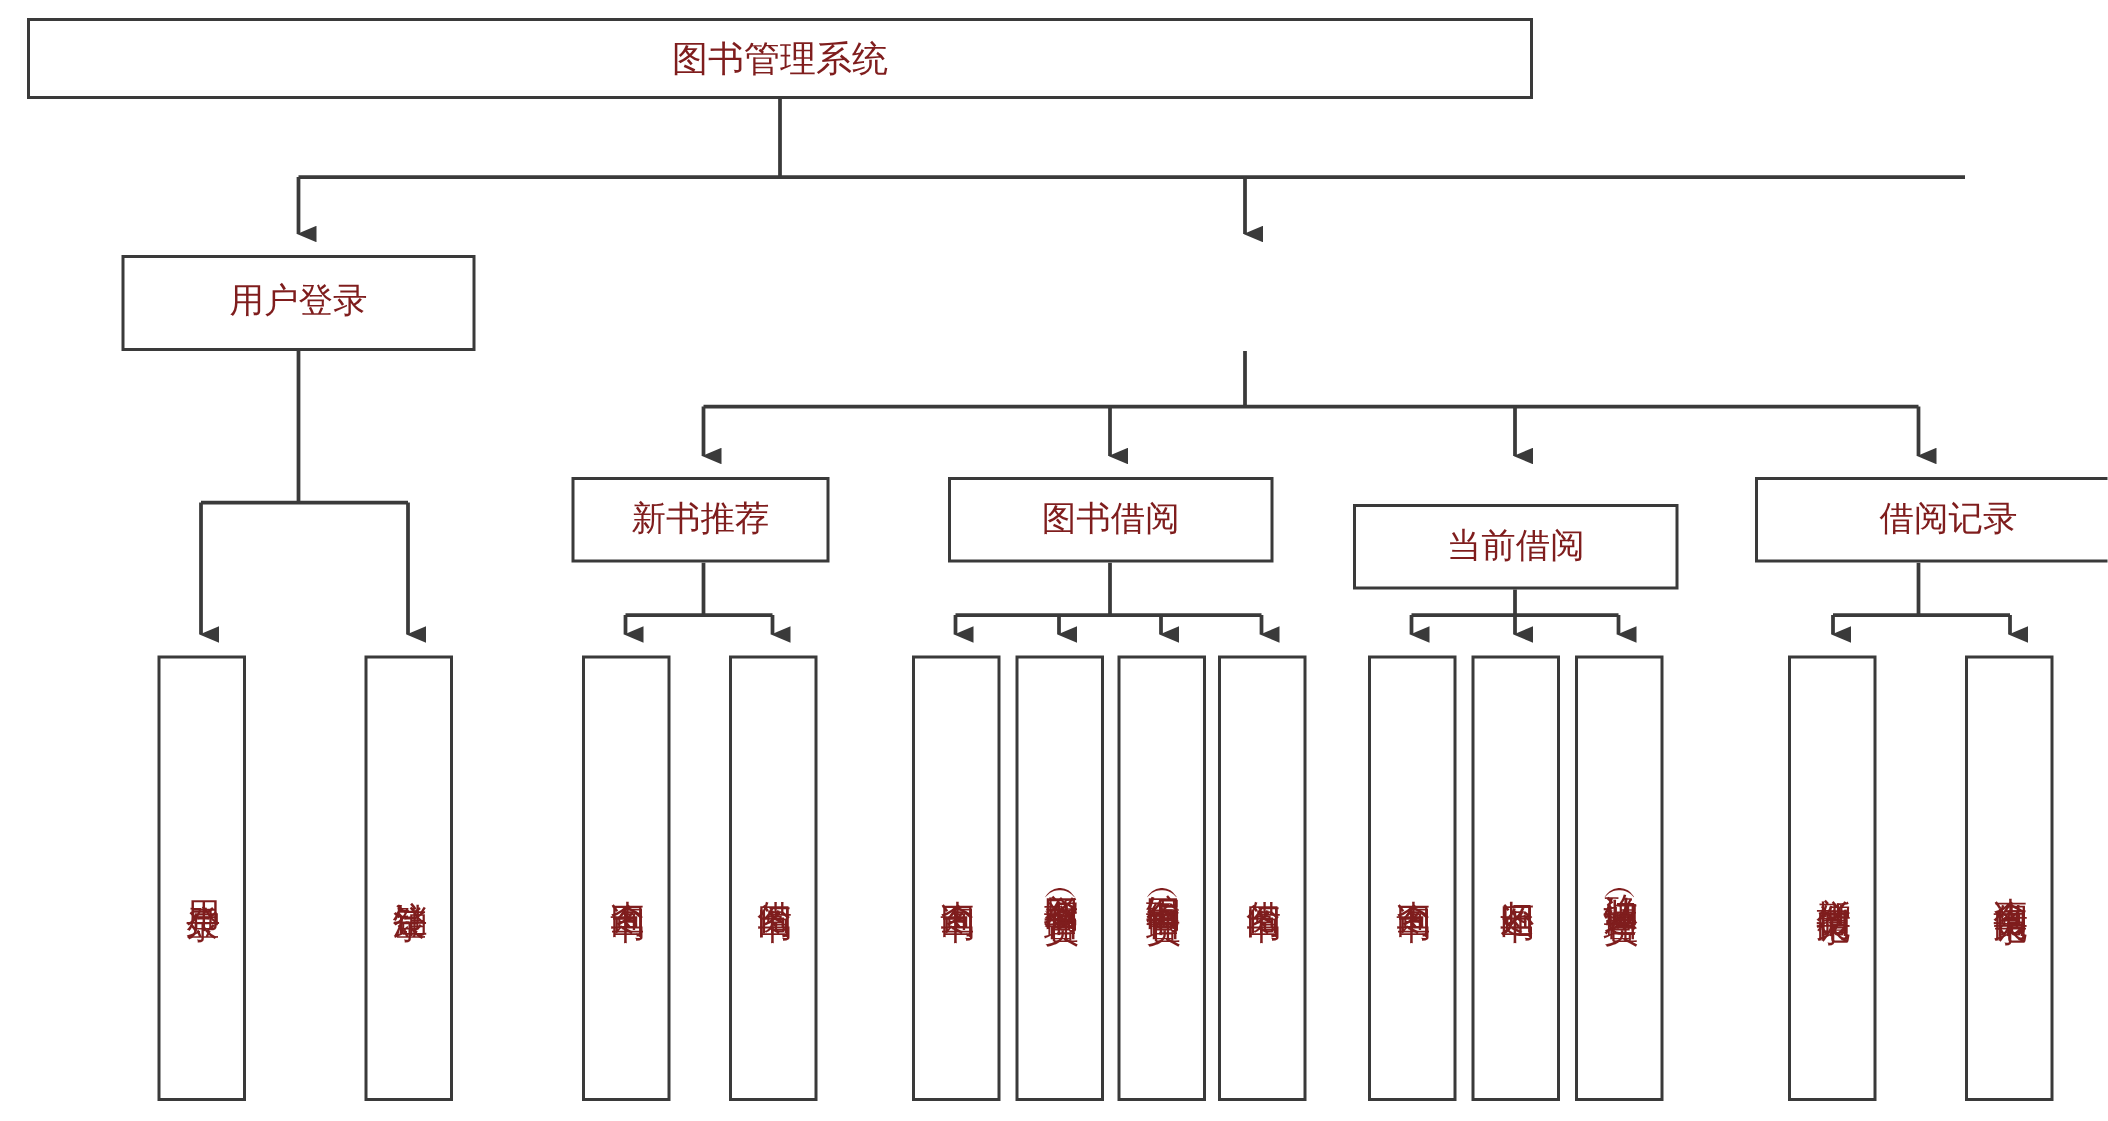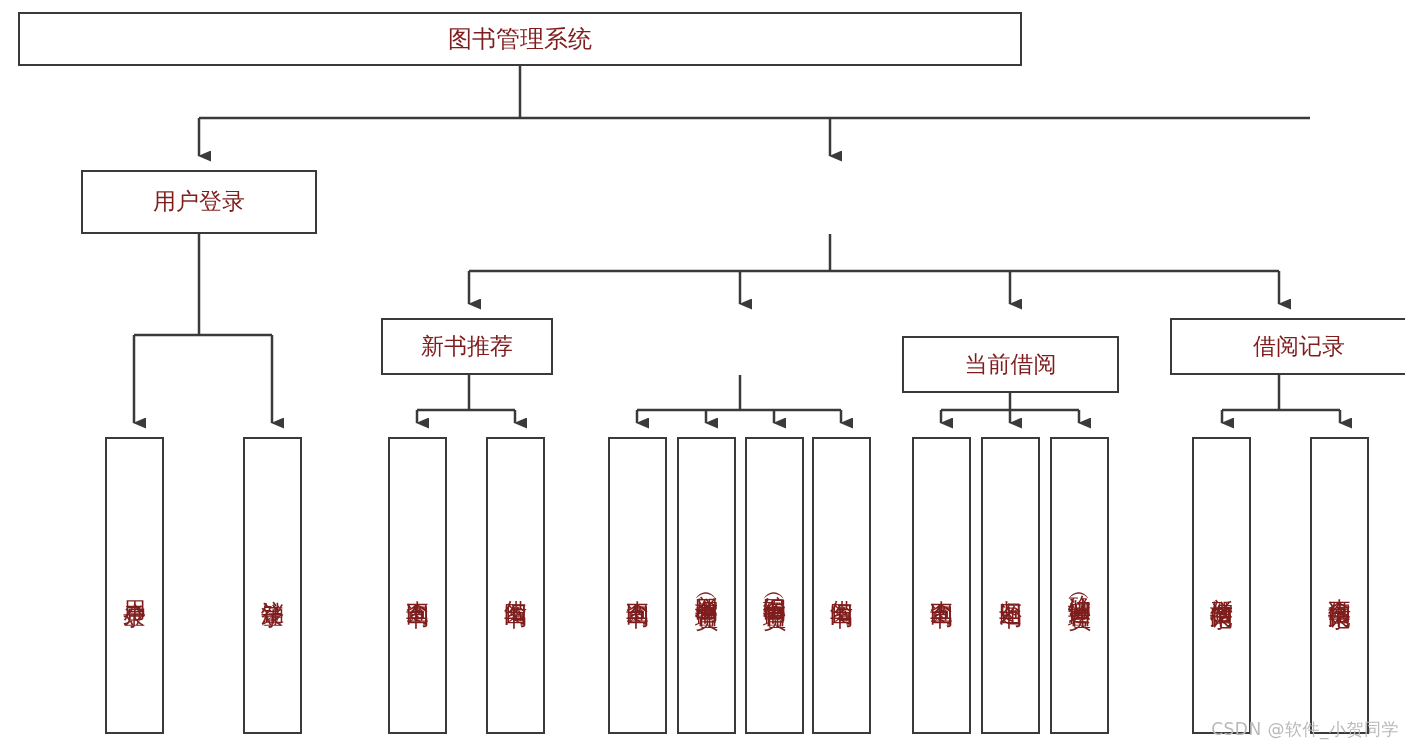--- a/index.html
+++ b/index.html
@@ -77,20 +77,23 @@
     <span class="node-label">图书管理系统</span>
   </div>
 
   <div class="node h-node" style="left:81px;top:170px;width:236px;height:64px;">
     <span class="node-label">用户登录</span>
   </div>
 
   <div class="node h-node" style="left:361px;top:318px;width:172px;height:57px;margin-left:20px;">
     <span class="node-label">新书推荐</span>
   </div>
+  <div class="node h-node" style="left:632px;top:318px;width:217px;height:57px;">
+    <span class="node-label">图书借阅</span>
+  </div>
   <div class="node h-node" style="left:902px;top:336px;width:217px;height:57px;">
     <span class="node-label">当前借阅</span>
   </div>
   <div class="node h-node" style="left:1170px;top:318px;width:258px;height:57px;">
     <span class="node-label">借阅记录</span>
   </div>
 
   <div class="node leaf" style="left:105px;top:437px;width:59px;height:297px;">
     <span class="node-label">用户登录</span>
   </div>
@@ -128,14 +131,13 @@
     <span class="node-label">确认归还（管理员）</span>
   </div>
 
   <div class="node leaf" style="left:1192px;top:437px;width:59px;height:297px;">
     <span class="node-label">新增借阅记录</span>
   </div>
   <div class="node leaf" style="left:1310px;top:437px;width:59px;height:297px;">
     <span class="node-label">查询借阅记录</span>
   </div>
 
-  <div class="watermark">CSDN @软件_小贺同学</div>
 </div>
 
 </body></html>

